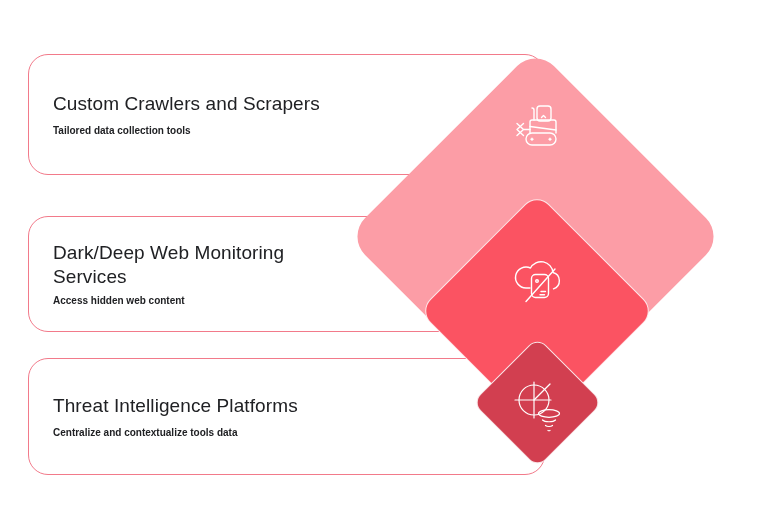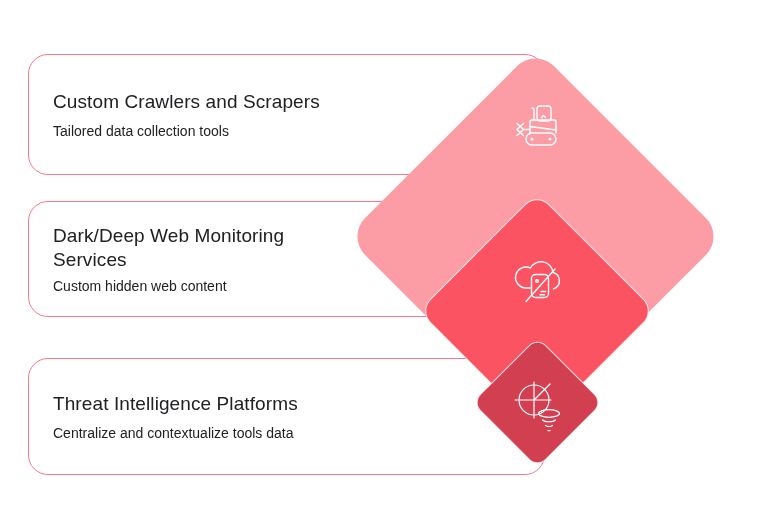--- a/index.html
+++ b/index.html
@@ -26,35 +26,35 @@
     background: #ffffff;
     z-index: 1;
     box-sizing: border-box;
     display: flex;
     flex-direction: column;
     justify-content: center;
     padding-left: 24px;
     padding-right: 24px;
   }
   .card-1 { top: 54px;  height: 121px; }
-  .card-2 { top: 201px; height: 116px; }
+  .card-2 { top: 216px; height: 116px; }
   .card-3 { top: 358px; height: 117px; }
 
   .card-title {
     font-size: 19px;
     font-weight: 500;
     line-height: 1.26;
     color: var(--title-text, #202124);
     letter-spacing: 0.1px;
     margin: 0 0 9px 0;
   }
   .card-2 .card-title { max-width: 295px; }
   .card-subtitle {
-    font-size: 14px;
-    font-weight: 400;
+    font-size: 10px;
+    font-weight: 700;
     line-height: 1.2;
     color: var(--subtitle-text, #202124);
     margin: 0;
   }
   .card-2 .card-subtitle { margin-top: -3px; }
 
   
   .diamond {
     position: absolute;
     transform: rotate(45deg);
@@ -108,21 +108,21 @@
 
 <div class="canvas">
 
   <div class="card card-1">
     <p class="card-title">Custom Crawlers and Scrapers</p>
     <p class="card-subtitle">Tailored data collection tools</p>
   </div>
 
   <div class="card card-2">
     <p class="card-title">Dark/Deep Web Monitoring Services</p>
-    <p class="card-subtitle">Custom hidden web content</p>
+    <p class="card-subtitle">Access hidden web content</p>
   </div>
 
   <div class="card card-3">
     <p class="card-title">Threat Intelligence Platforms</p>
     <p class="card-subtitle">Centralize and contextualize tools data</p>
   </div>
 
   <div class="diamond diamond-large"></div>
   <div class="diamond diamond-medium"></div>
   <div class="diamond diamond-small"></div>

